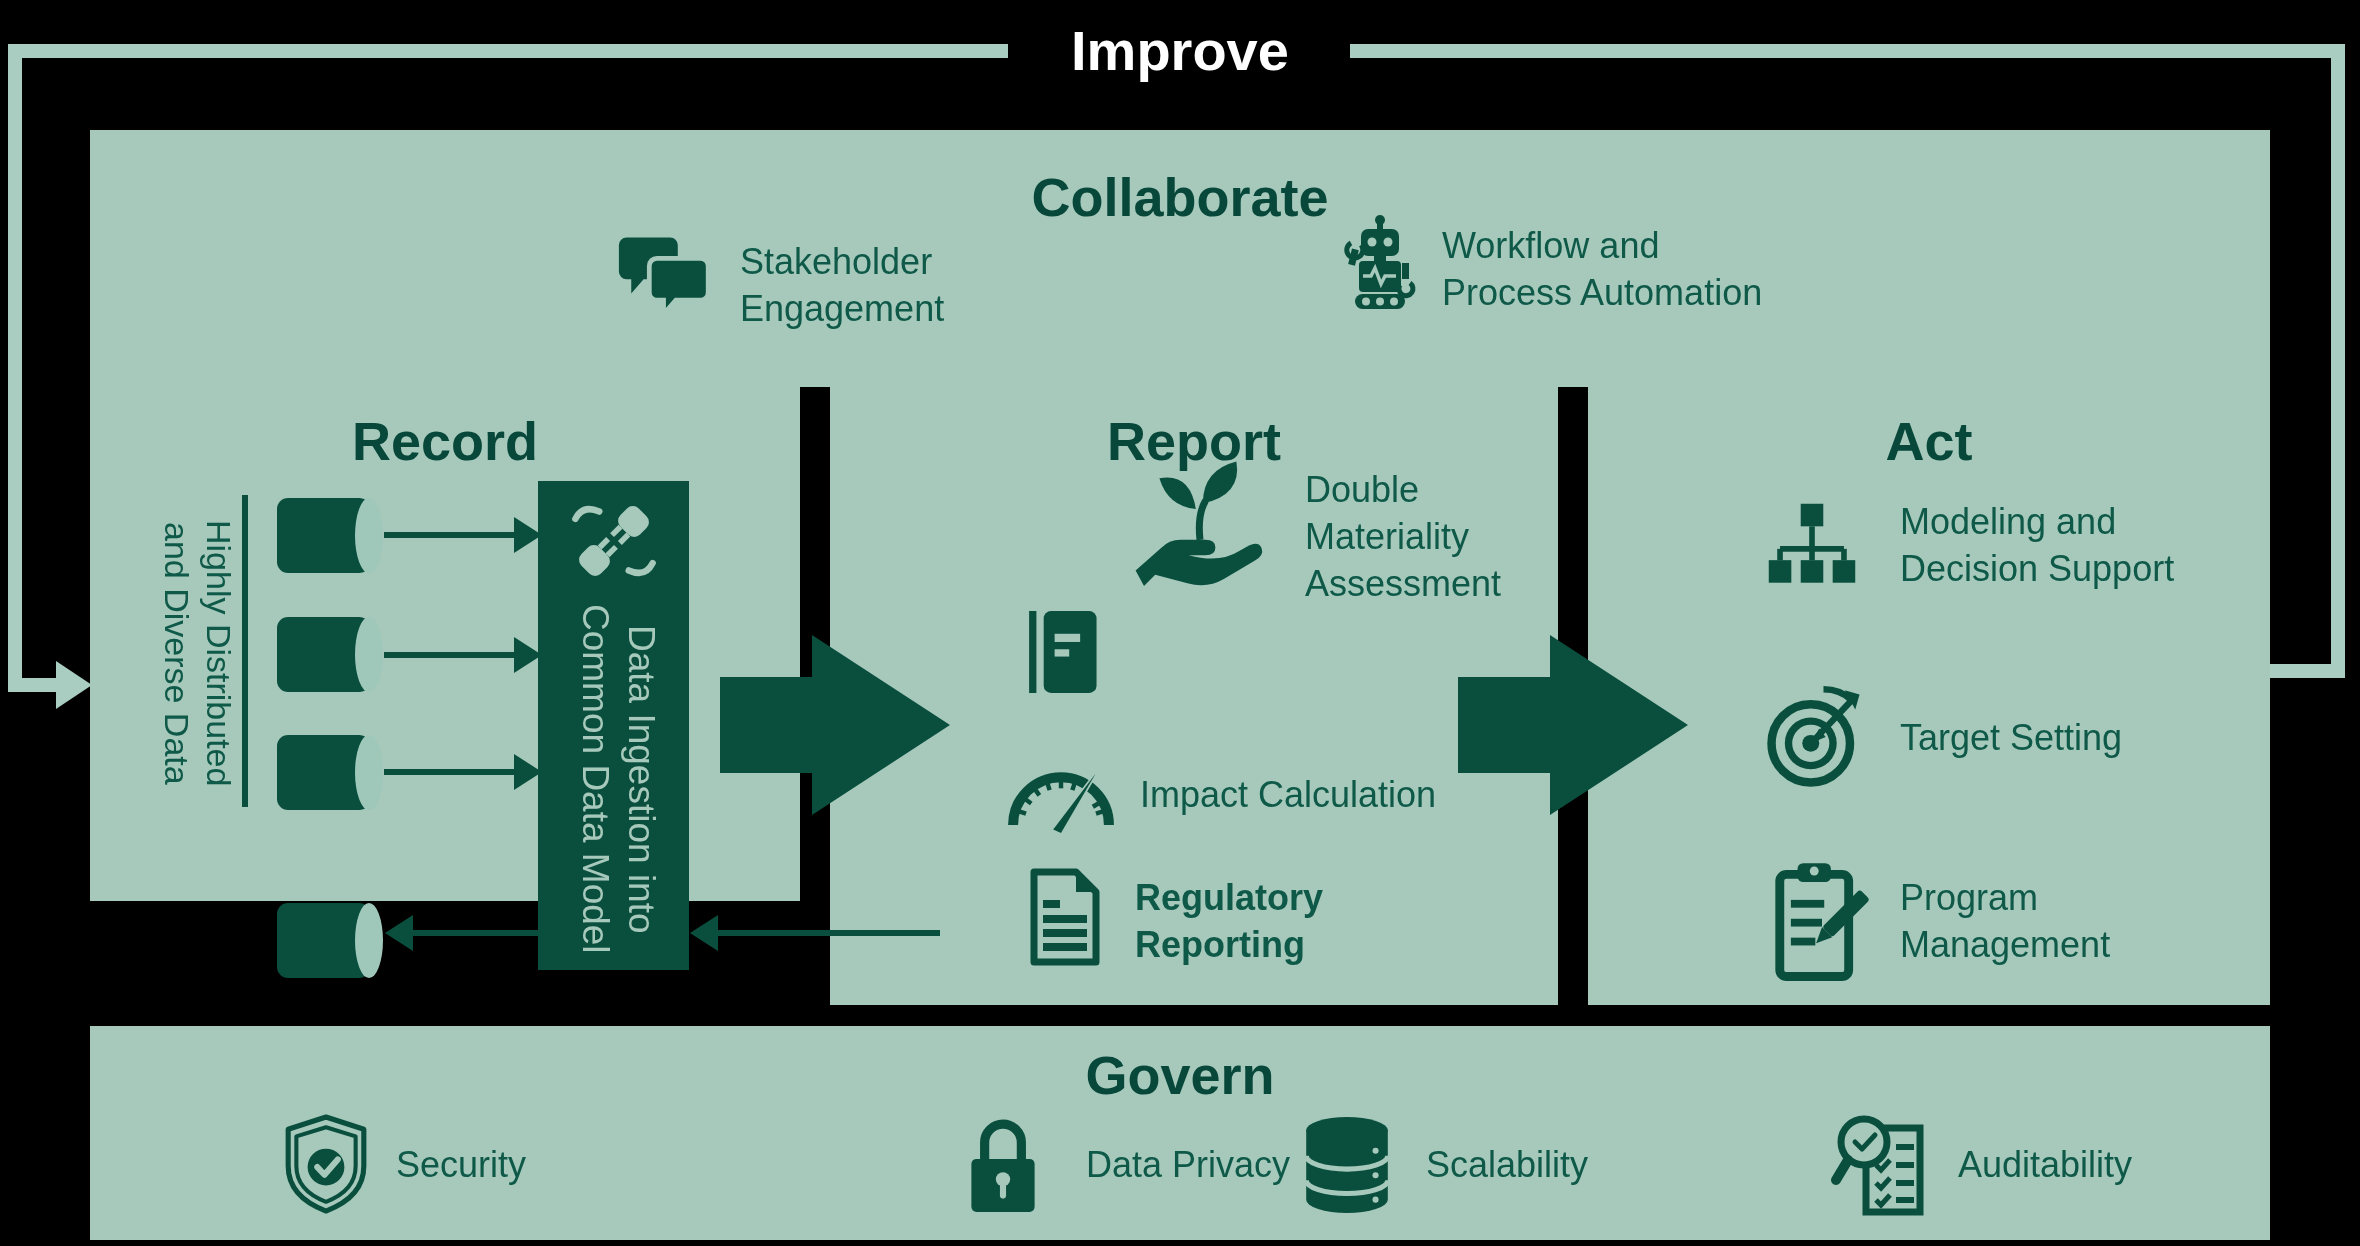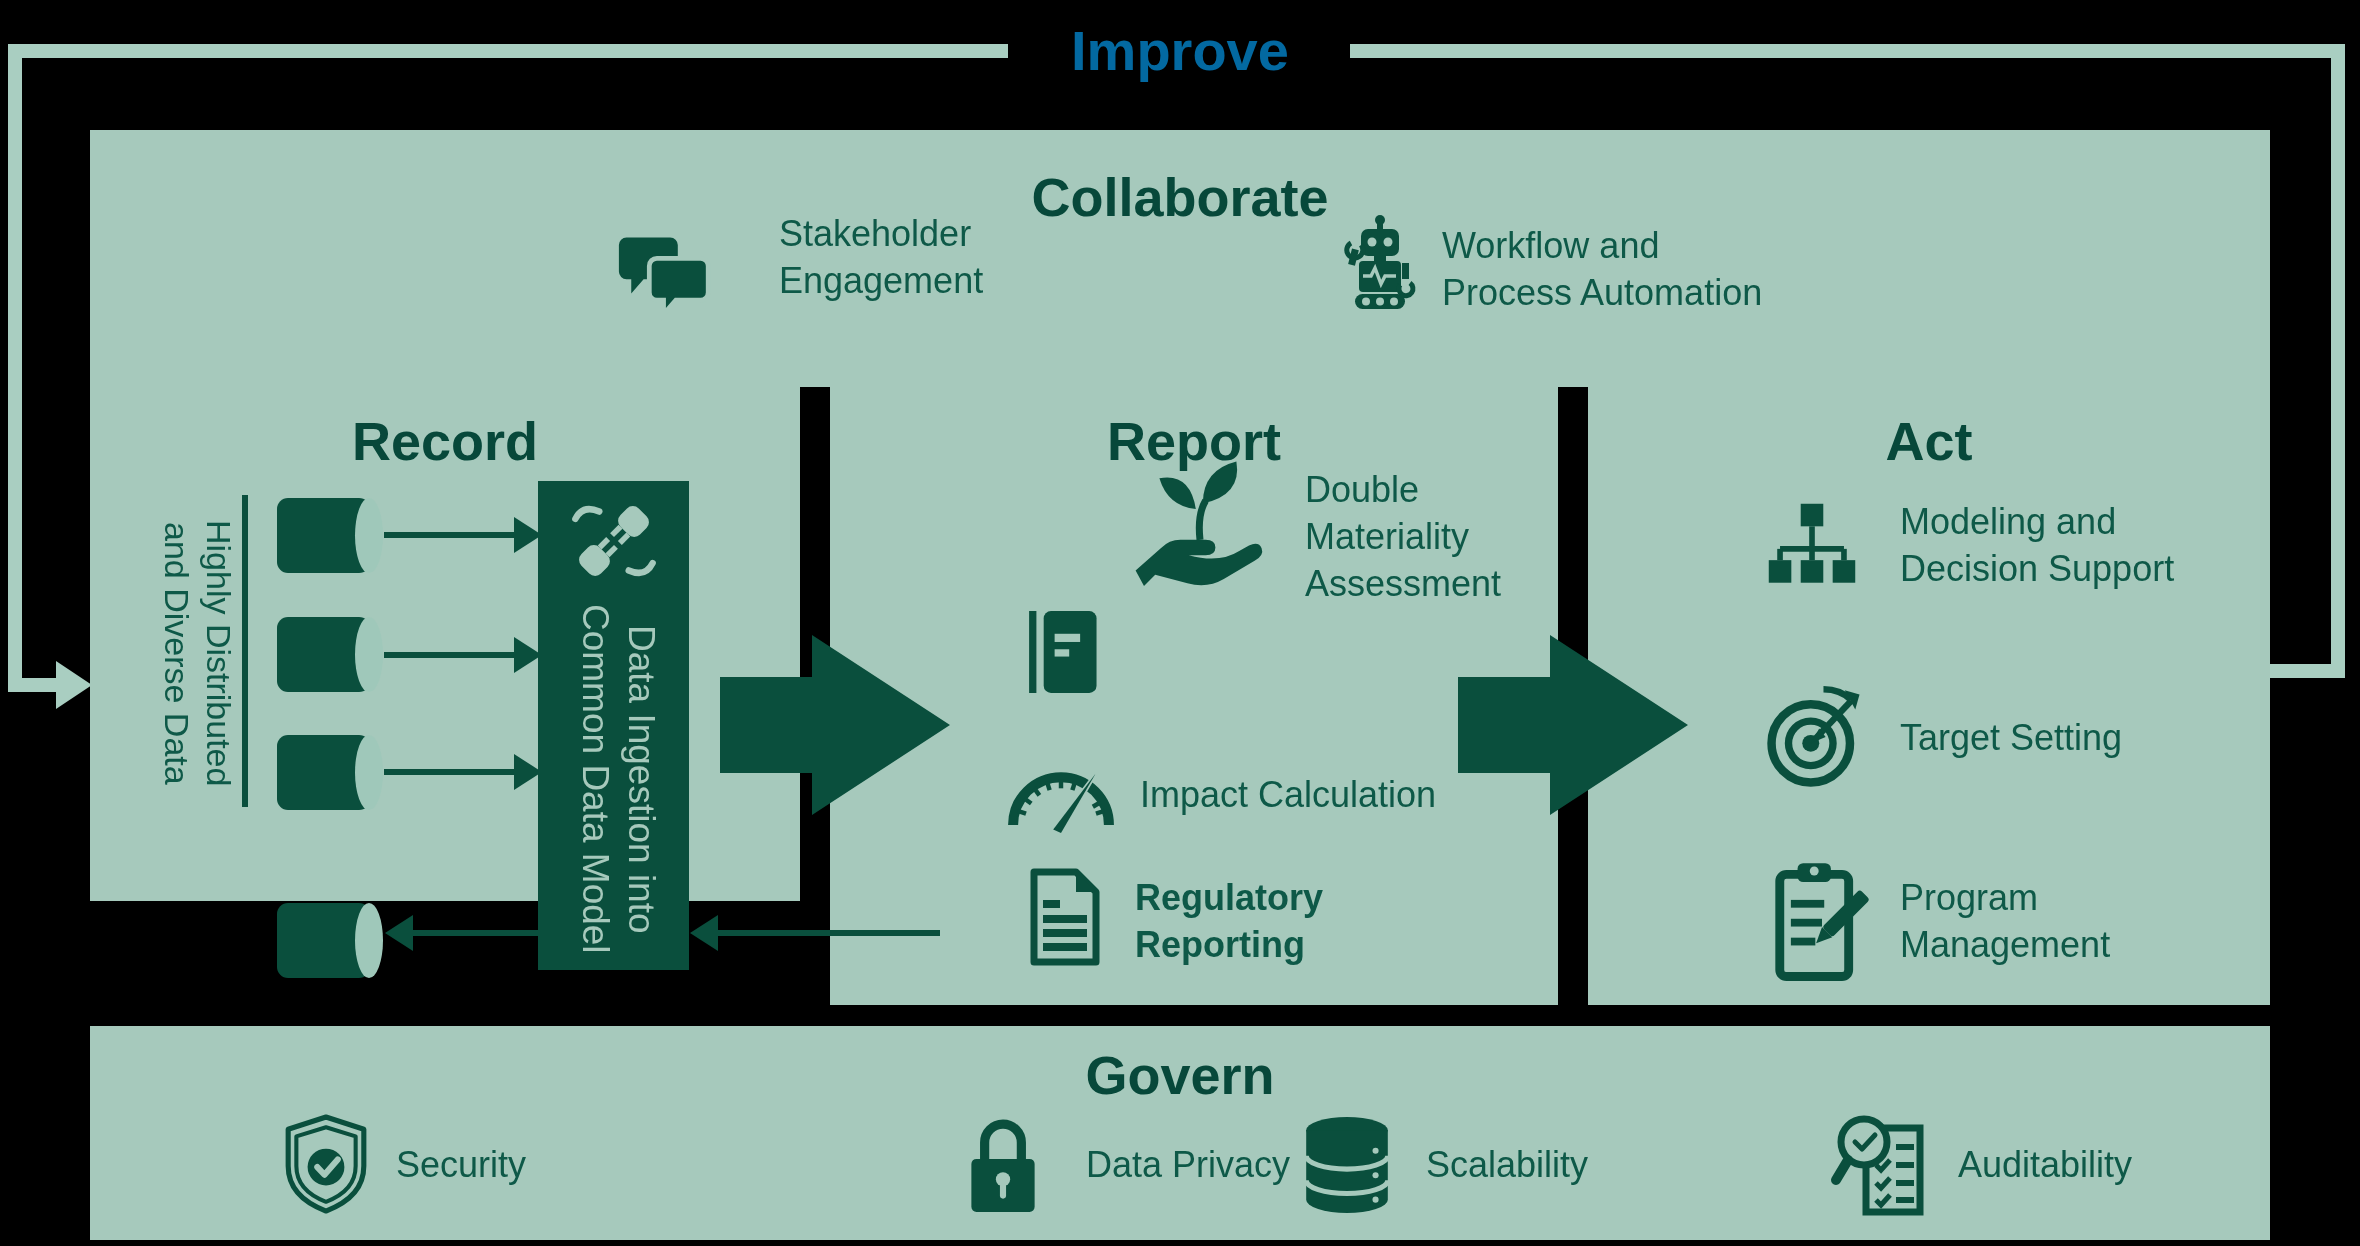--- a/index.html
+++ b/index.html
@@ -12,21 +12,21 @@
   .icon{position:absolute;}
   .loop{position:absolute;background:#a9cec1;}
   .dk{position:absolute;background:#0a4f3d;}
   .ah-r{position:absolute;width:0;height:0;border-top:18px solid transparent;
         border-bottom:18px solid transparent;border-left:28px solid #0a4f3d;}
   .ah-l{position:absolute;width:0;height:0;border-top:18px solid transparent;
         border-bottom:18px solid transparent;border-right:28px solid #0a4f3d;}
   .loop-ah{position:absolute;width:0;height:0;border-top:24px solid transparent;
         border-bottom:24px solid transparent;border-left:36px solid #a9cec1;}
   .improve{position:absolute;left:1020px;top:18px;width:320px;text-align:center;
-           font-size:56px;font-weight:bold;color:#0369a1;}
+           font-size:56px;font-weight:bold;color:#ffffff;}
   .vtext{position:absolute;writing-mode:vertical-rl;white-space:pre-line;text-align:center;}
   .src-label{left:58px;top:125px;width:92px;height:320px;
              font-size:34px;line-height:42px;color:#0e5948;}
   .ingest-label{left:26px;top:118px;width:100px;height:360px;
                 font-size:37px;line-height:46px;color:#a6c9bc;}
   .ingest-box{position:absolute;left:448px;top:113px;width:151px;height:489px;background:#0a4f3d;}
   svg{display:block;}
 </style>
 </head>
 <body>
@@ -190,21 +190,21 @@
   <div class="loop" style="left:8px;top:678px;width:50px;height:14px;"></div>
   <div class="loop-ah" style="left:56px;top:661px;"></div>
   <div class="loop" style="left:2331px;top:44px;width:14px;height:634px;"></div>
   <div class="loop" style="left:2270px;top:664px;width:75px;height:14px;"></div>
 
   <div class="panel" style="left:90px;top:130px;width:2180px;height:257px;">
     <div class="sec-title" style="top:36px;">Collaborate</div>
     <svg class="icon" style="left:527px;top:96px;" width="95" height="95">
         <use href="#i-chat"></use>
       </svg>
-    <div class="lbl" style="left:650px;top:80px;margin-left:39px;">Stakeholder
+    <div class="lbl" style="left:650px;top:108px;">Stakeholder
 Engagement</div>
     <svg class="icon" style="left:1240px;top:80px;" width="100" height="106">
         <use href="#i-robot"></use>
       </svg>
     <div class="lbl" style="left:1352px;top:92px;">Workflow and
 Process Automation</div>
   </div>
 
   <div class="panel" style="left:90px;top:368px;width:710px;height:533px;">
     <div class="sec-title" style="top:42px;">Record</div>

